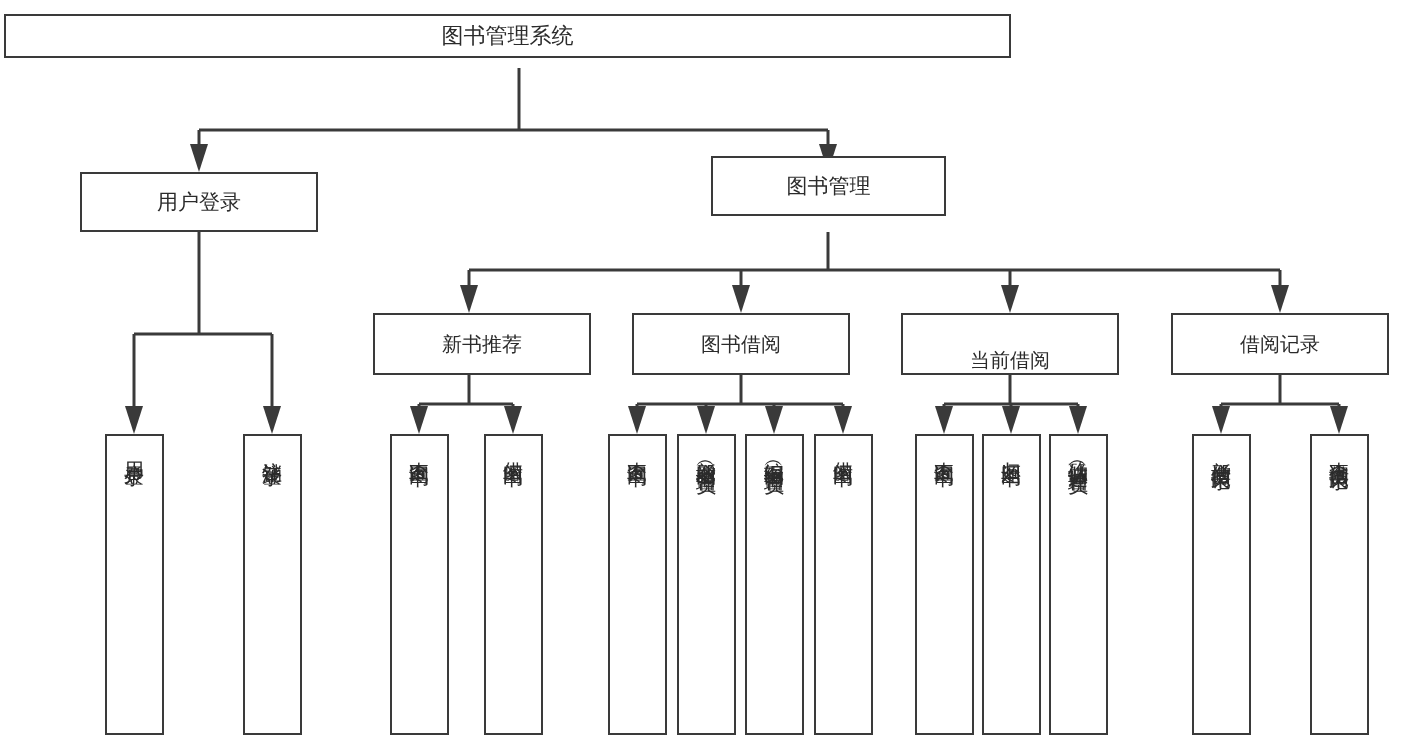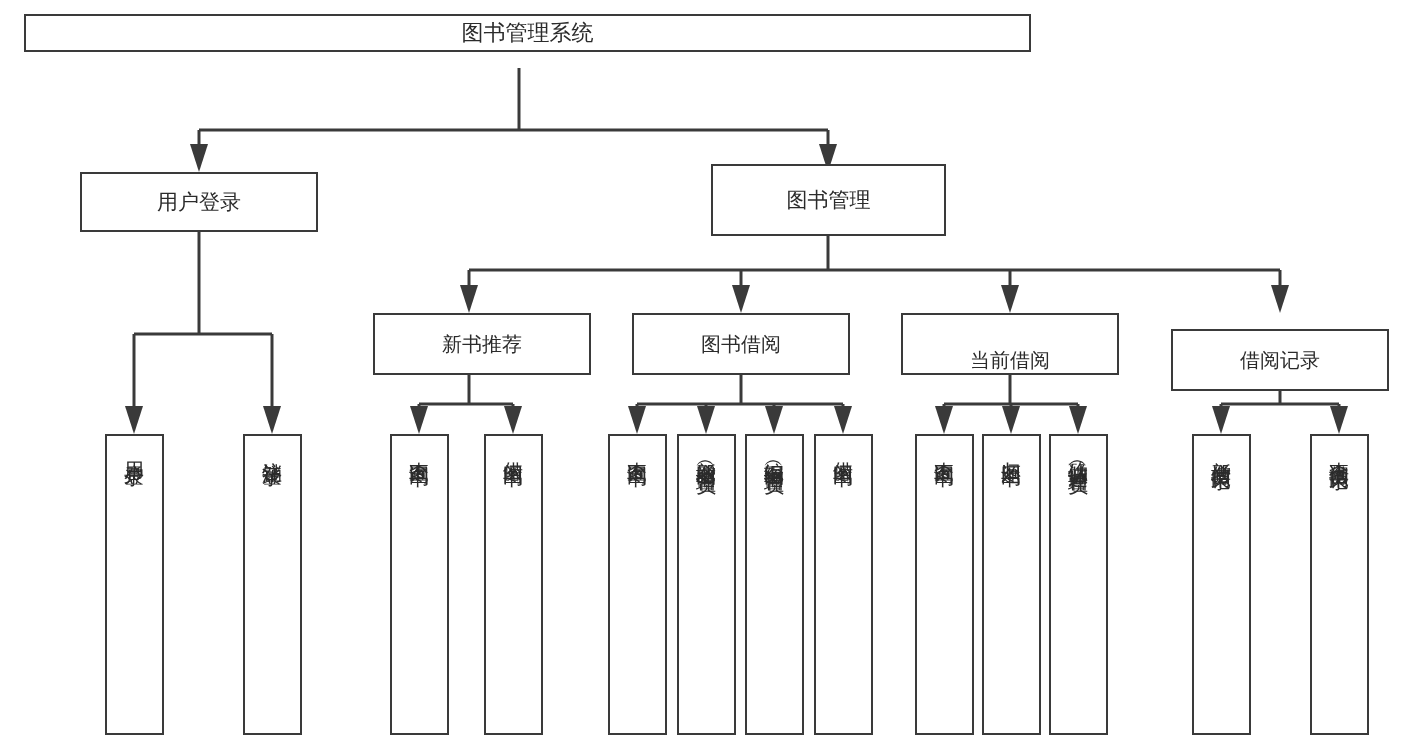--- a/index.html
+++ b/index.html
@@ -135,41 +135,41 @@
         <polygon points="1002,406 1020,406 1011,434" fill="#3a3a3a" stroke="none"></polygon>
         <line x1="1078" y1="404" x2="1078" y2="406"></line>
         <polygon points="1069,406 1087,406 1078,434" fill="#3a3a3a" stroke="none"></polygon>
         <line x1="1221" y1="404" x2="1221" y2="406"></line>
         <polygon points="1212,406 1230,406 1221,434" fill="#3a3a3a" stroke="none"></polygon>
         <line x1="1339" y1="404" x2="1339" y2="406"></line>
         <polygon points="1330,406 1348,406 1339,434" fill="#3a3a3a" stroke="none"></polygon>
       </g>
   </svg>
 
-  <div class="node root-node" style="left:24px; top:14px; width:1007px; height:38px;">
+  <div class="node root-node" style="left:4px; top:14px; width:1007px; height:44px;">
     <span class="node-label">图书管理系统</span>
   </div>
 
   <div class="node level1-node" style="left:80px; top:172px; width:238px; height:60px;">
     <span class="node-label">用户登录</span>
   </div>
-  <div class="node level1-node" style="left:711px; top:164px; width:235px; height:72px;">
+  <div class="node level1-node" style="left:711px; top:156px; width:235px; height:60px;">
     <span class="node-label">图书管理</span>
   </div>
 
   <div class="node level2-node" style="left:360px; top:313px; width:218px; height:62px;margin-left:13px;">
     <span class="node-label">新书推荐</span>
   </div>
   <div class="node level2-node" style="left:632px; top:313px; width:218px; height:62px;">
     <span class="node-label">图书借阅</span>
   </div>
   <div class="node level2-node" style="left:901px; top:313px; width:218px; height:62px;align-items:flex-end;">
     <span class="node-label">当前借阅</span>
   </div>
-  <div class="node level2-node" style="left:1171px; top:313px; width:218px; height:62px;margin-top:16px;">
+  <div class="node level2-node" style="left:1171px; top:313px; width:218px; height:62px;">
     <span class="node-label">借阅记录</span>
   </div>
 
   <div class="node leaf-node" style="left:105px; top:434px; width:59px; height:301px;">
     <span class="node-label">用户登录</span>
   </div>
   <div class="node leaf-node" style="left:243px; top:434px; width:59px; height:301px;">
     <span class="node-label">注销登录</span>
   </div>
   <div class="node leaf-node" style="left:390px; top:434px; width:59px; height:301px;">

